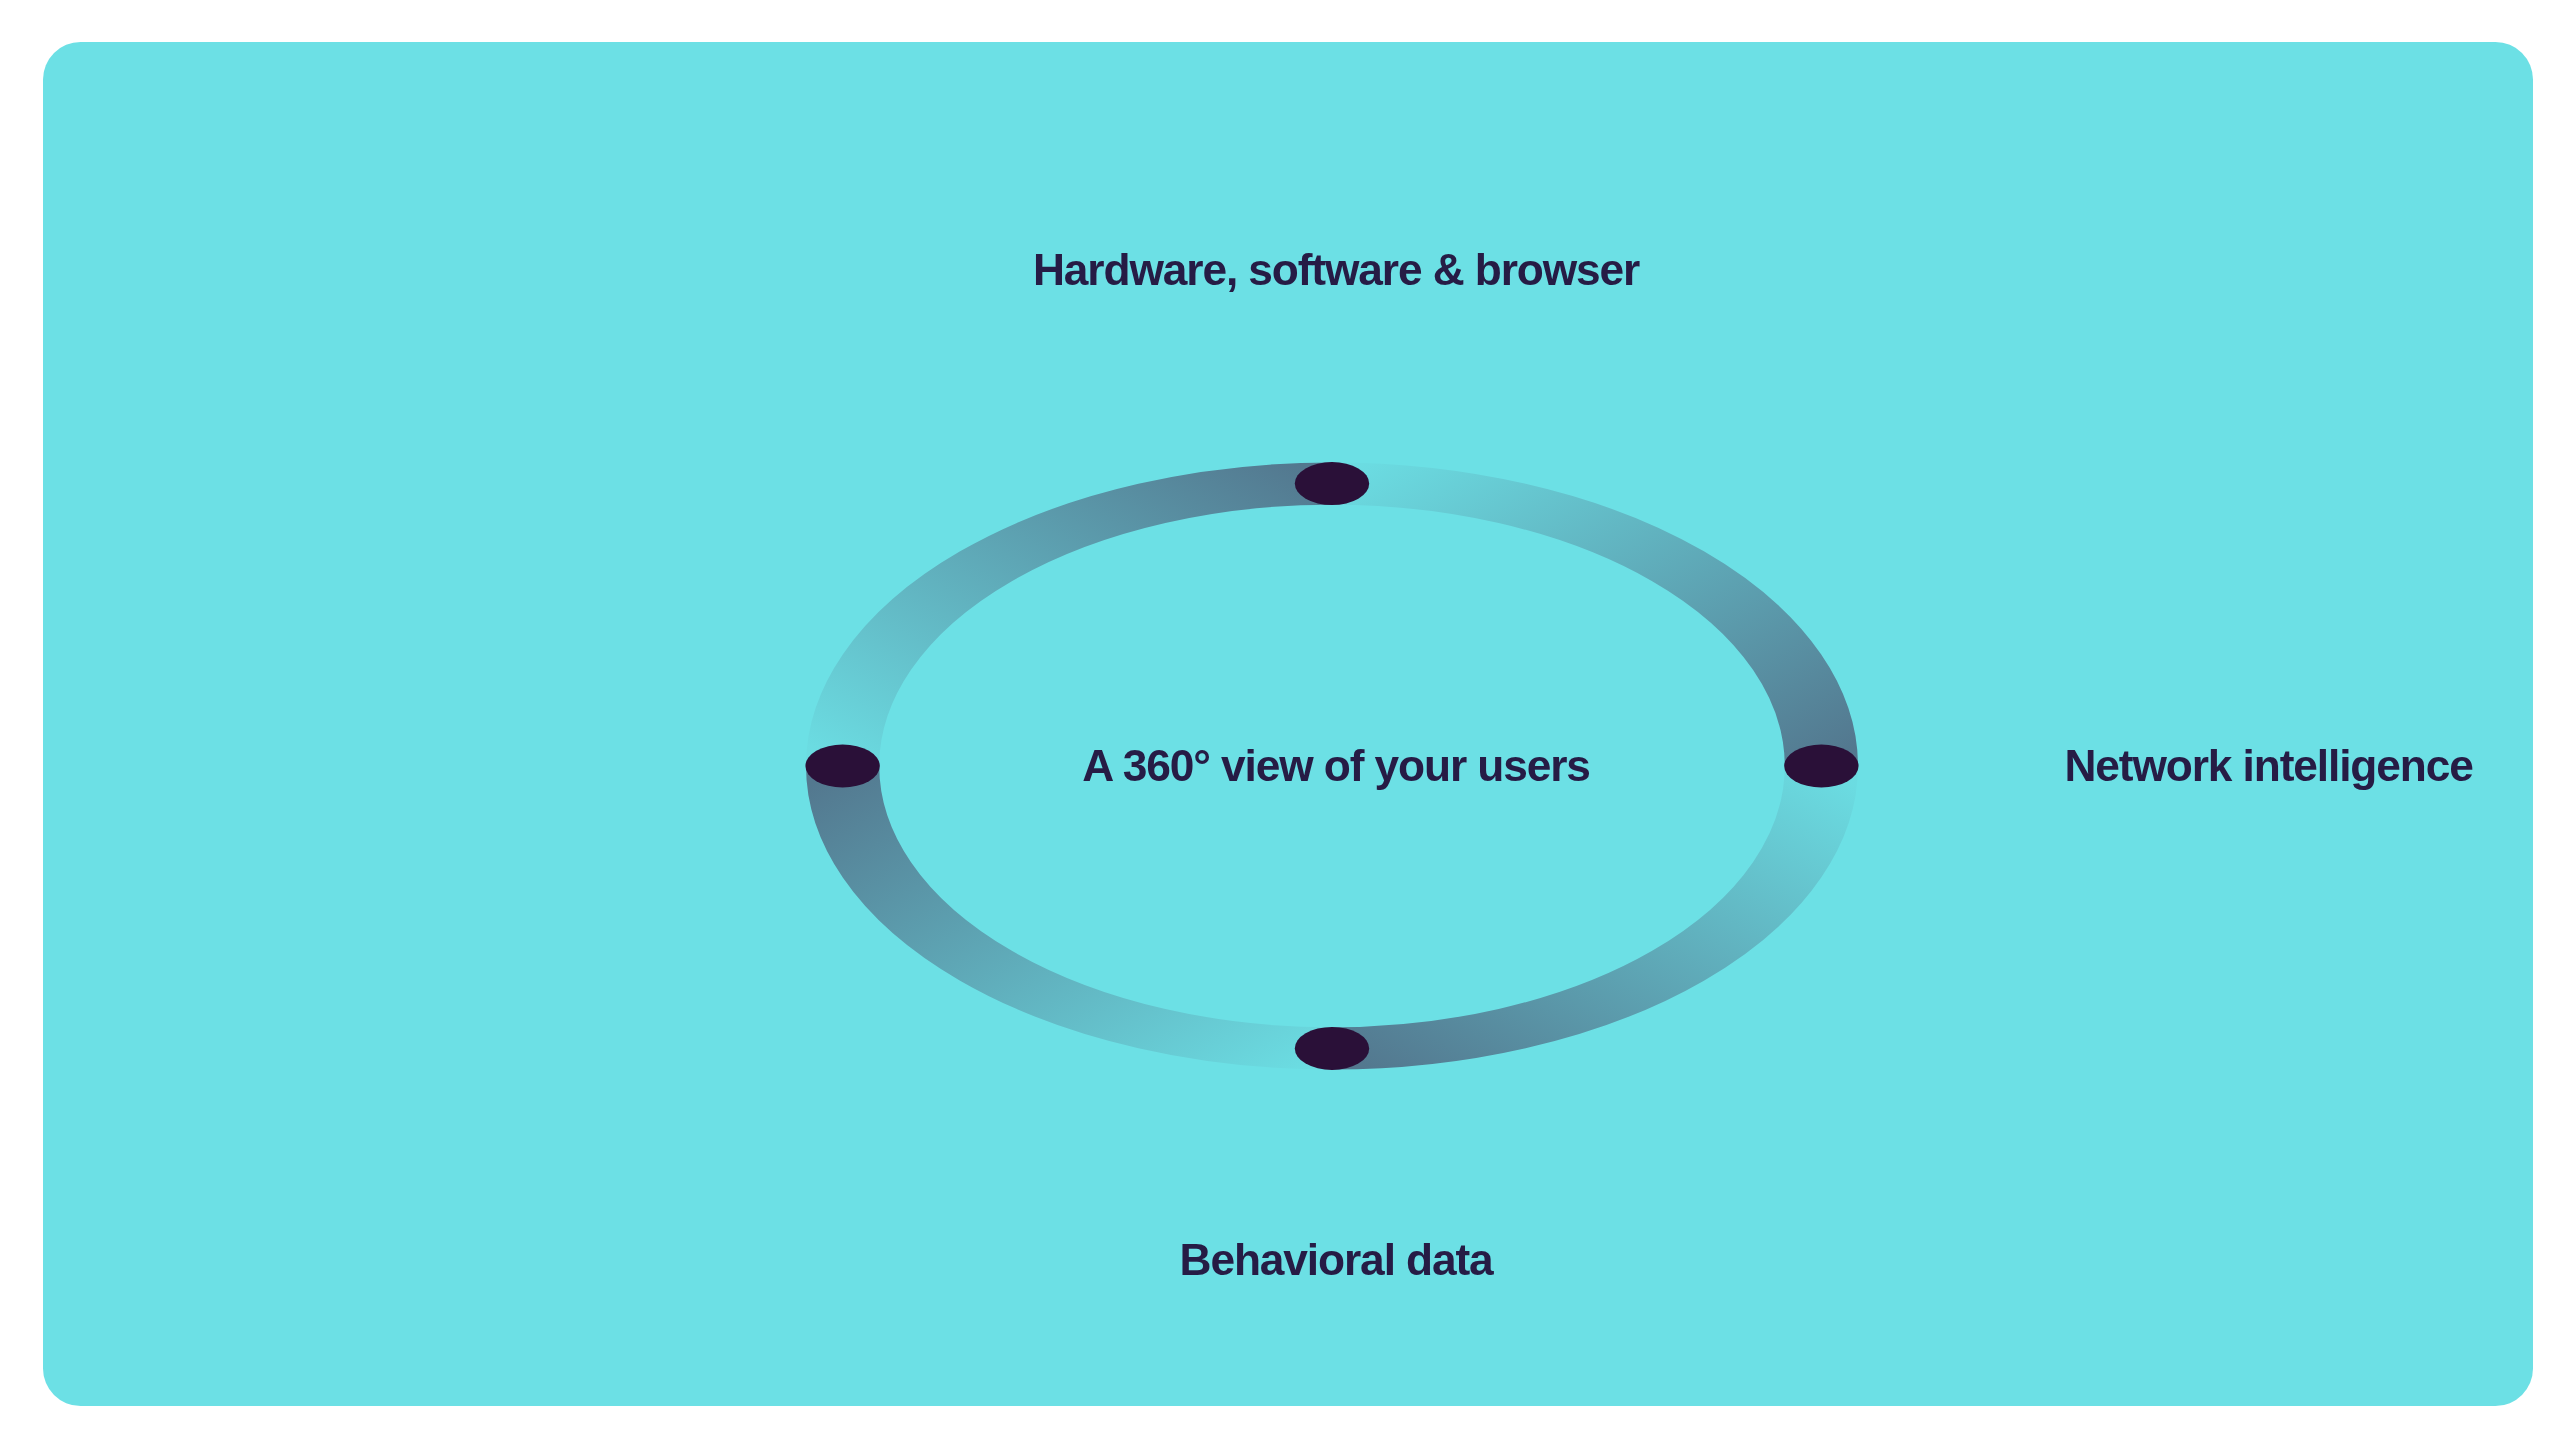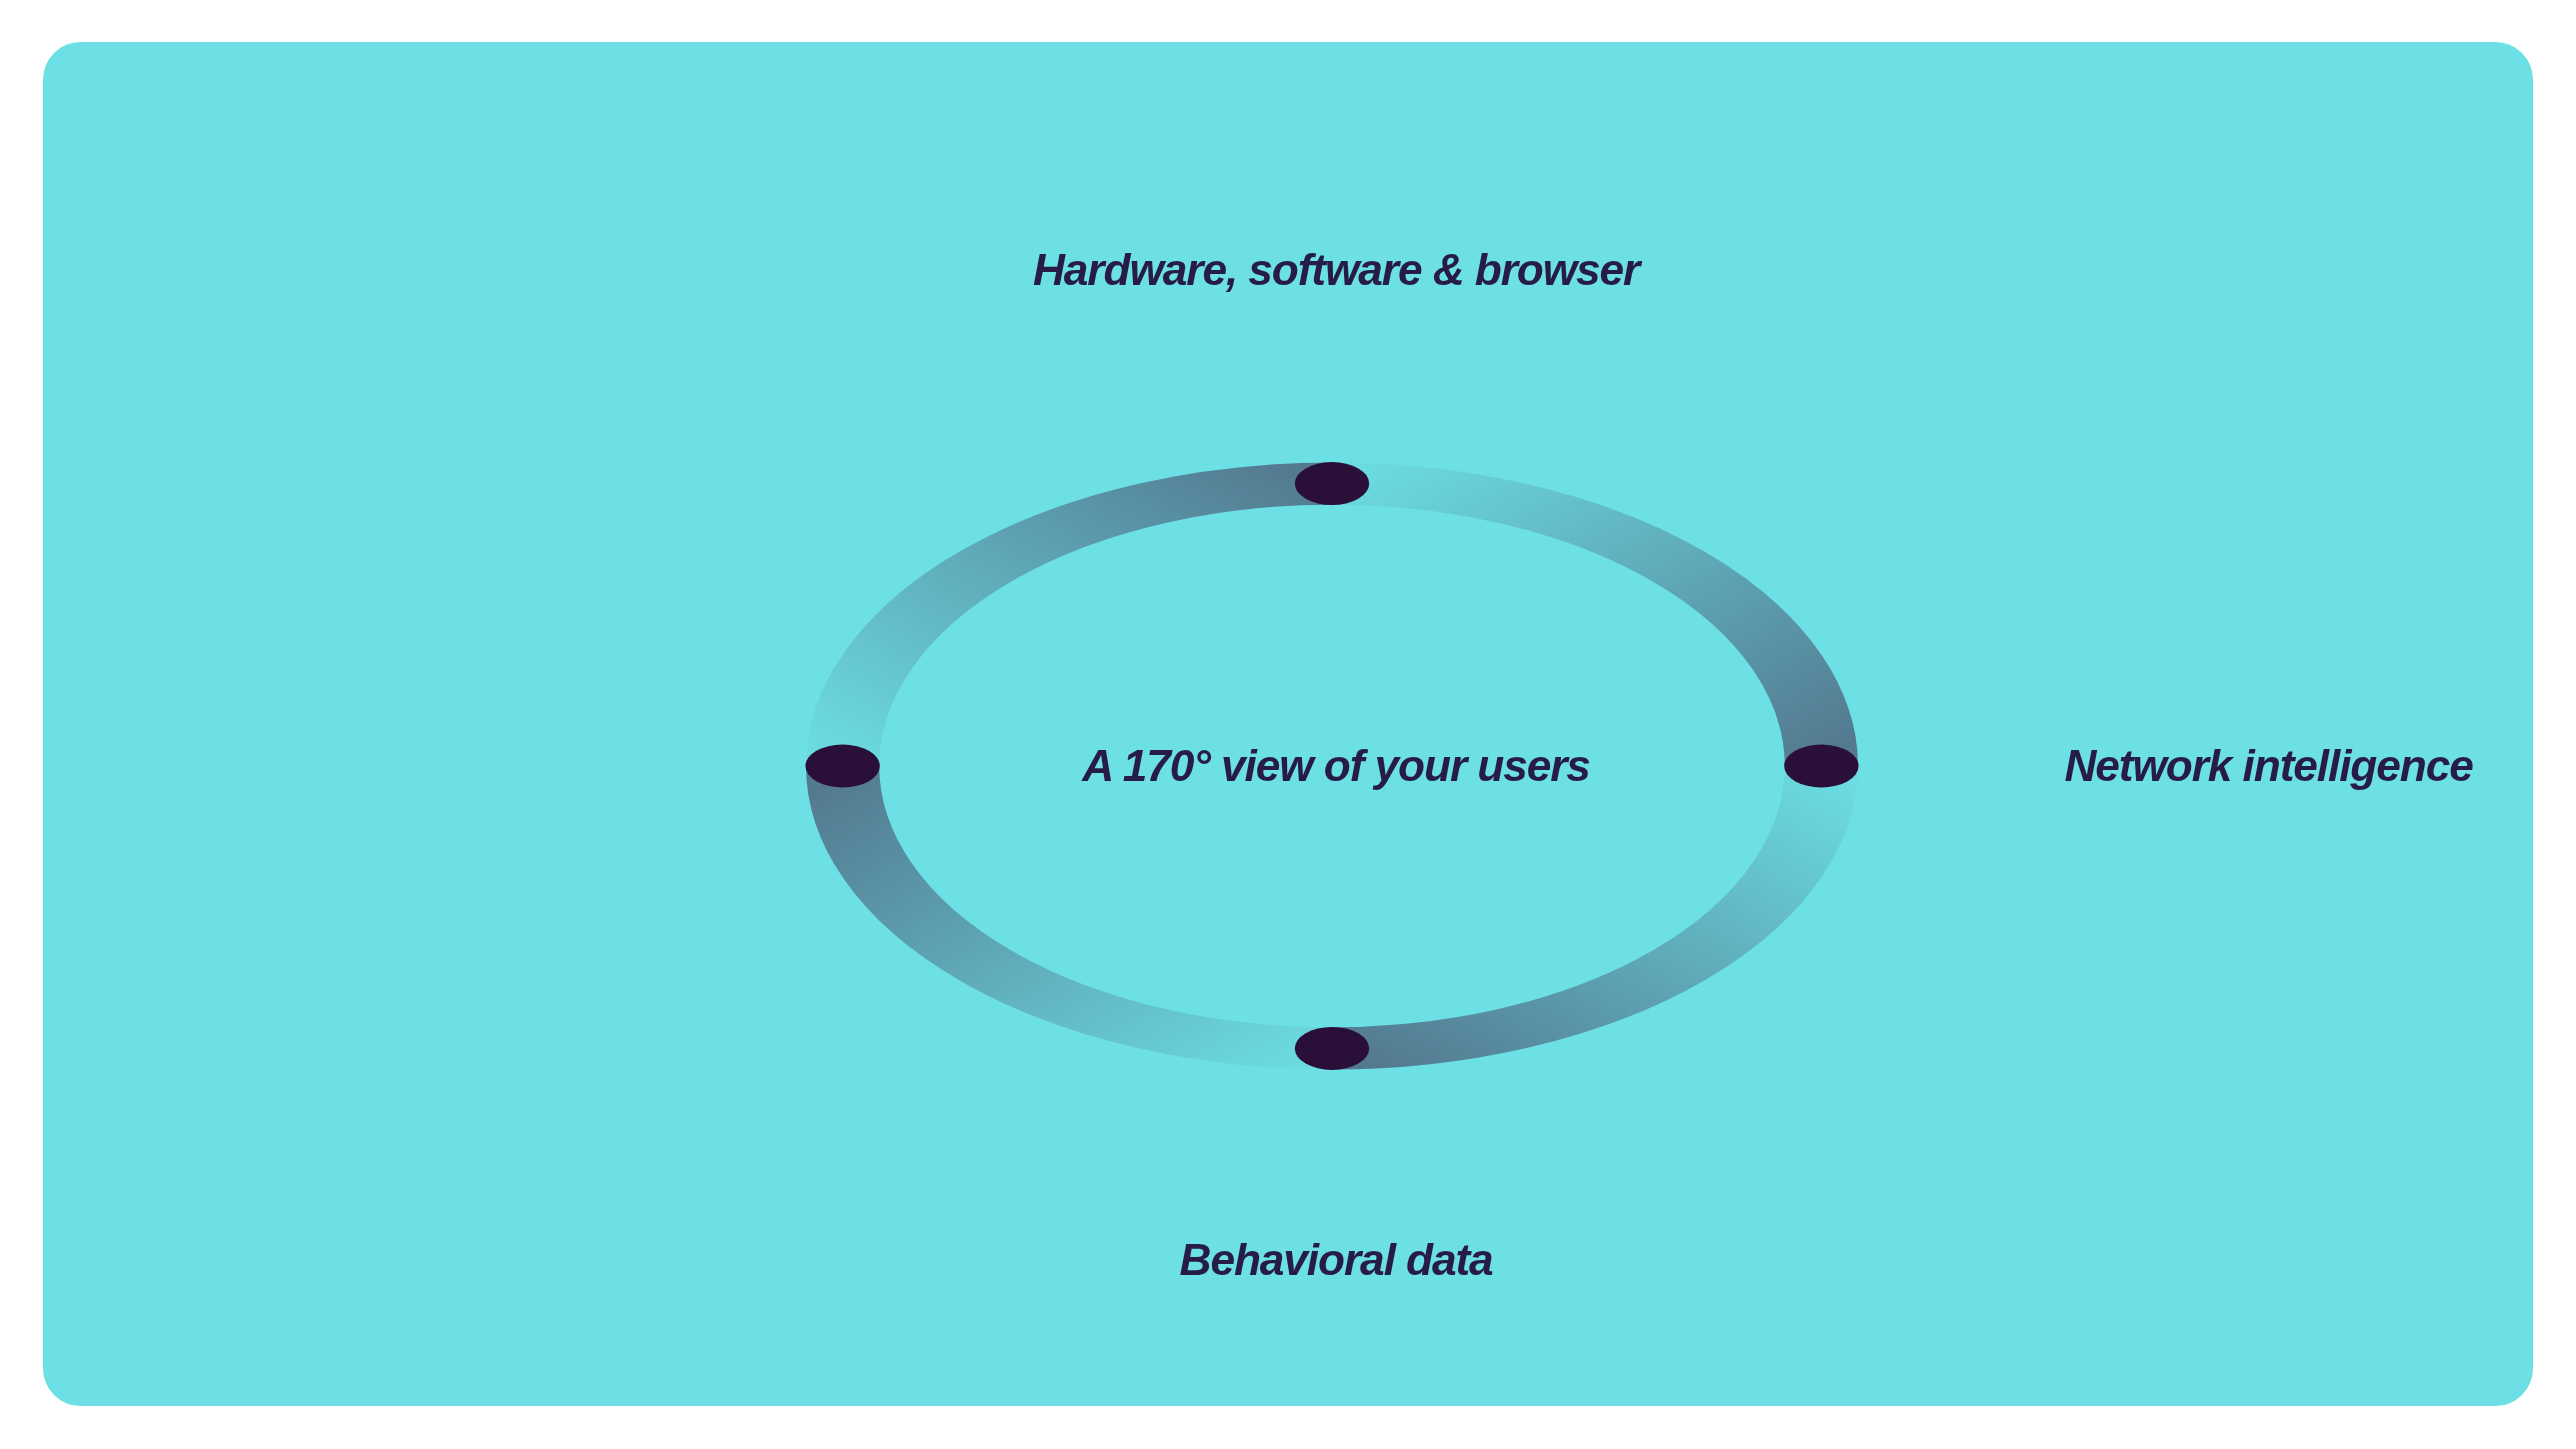--- a/index.html
+++ b/index.html
@@ -34,21 +34,21 @@
     position:absolute;
     transform:translate(-50%,-50%);
     color:var(--color-ink,#261c45);
     font-size:1.719vw;            
     line-height:2.266vw;          
     font-weight:600;
     letter-spacing:-0.025em;
     text-align:center;
     white-space:nowrap;
   }
-  .label .line{display:block;font-style:italic;}
+  .label .line{display:block;}
   .label-top    {left:50.2vw;  top:8.85vw;}   
   .label-left   {left:15.03vw; top:28.13vw;}  
   .label-center {left:50.2vw;  top:28.13vw;}  
   .label-right  {left:86.4vw;  top:28.13vw;}  
   .label-bottom {left:50.2vw;  top:47.29vw;}  
 </style>
 </head>
 <body>
 
 <div class="card">
@@ -83,21 +83,21 @@
       <circle cx="-421" cy="0" r="32" style="fill:var(--color-dot,#2a1038)"></circle>
     </g>
   </svg>
 
   <div class="label label-top">
     <span class="line">Hardware, software &amp; browser</span>
   </div>
 
 
   <div class="label label-center">
-    <span class="line">A 170° view of your users</span>
+    <span class="line">A 360° view of your users</span>
   </div>
 
   <div class="label label-right">
     <span class="line">Network intelligence</span>
   </div>
 
   <div class="label label-bottom">
     <span class="line">Behavioral data</span>
   </div>
 

